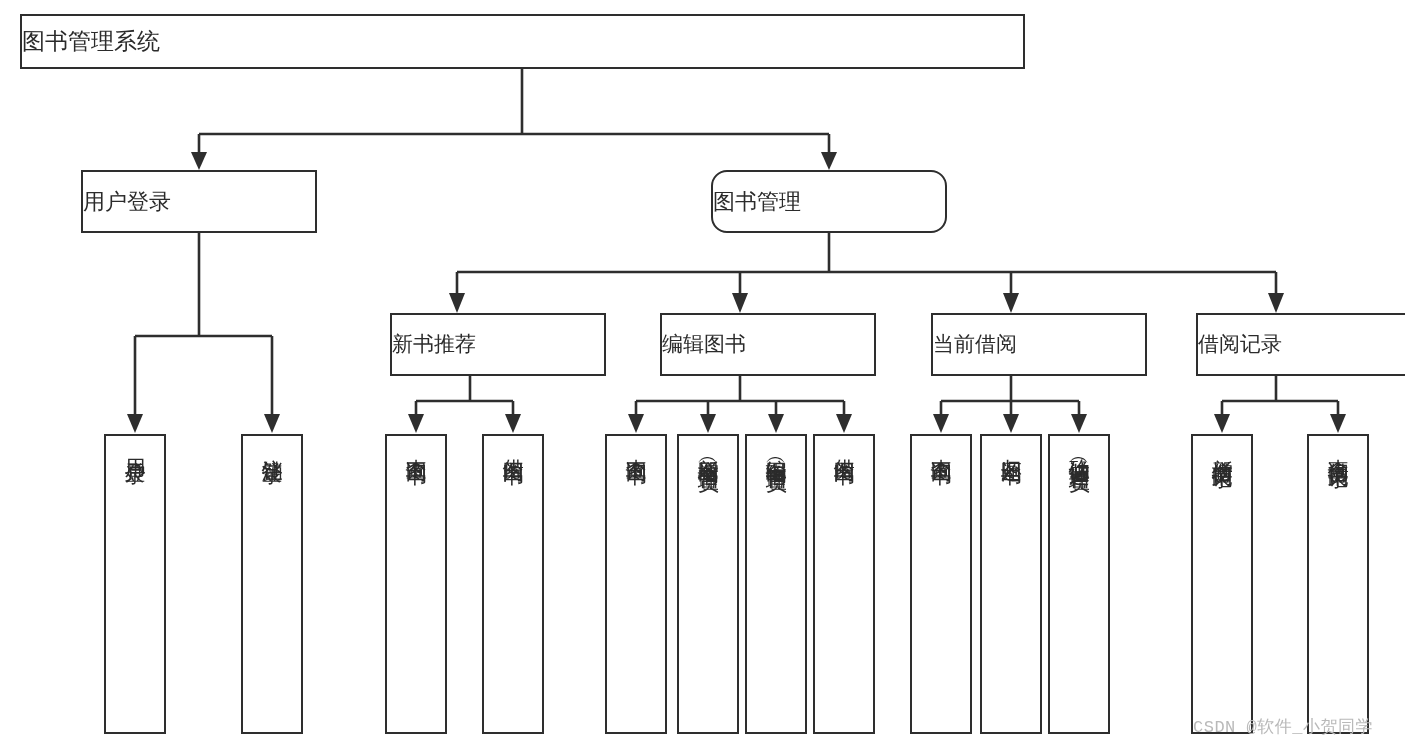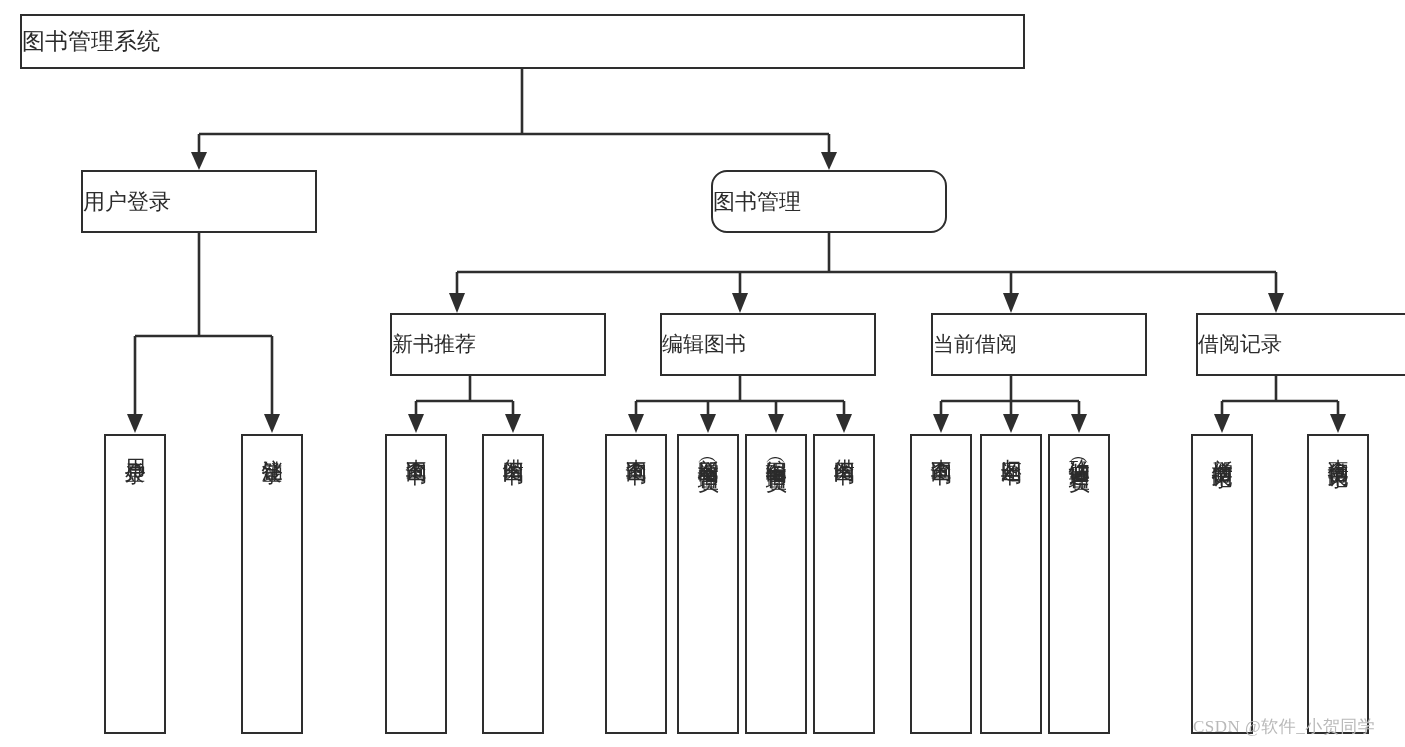--- a/index.html
+++ b/index.html
@@ -40,21 +40,21 @@
     white-space:nowrap;
   }
   .node .label{display:block;}
 
   .watermark{
     position:absolute;
     font-size:17px;
     color:#b9b9b9;
     white-space:nowrap;
     letter-spacing:0.5px;
-    font-family:Liberation Serif, serif;
+    font-family:Liberation Mono, monospace;
   }
 </style>
 </head>
 <body>
 
 <div id="diagram-root">
 
   <svg class="connectors" viewBox="0 0 1405 747" xmlns="http://www.w3.org/2000/svg">
 
     <g>

